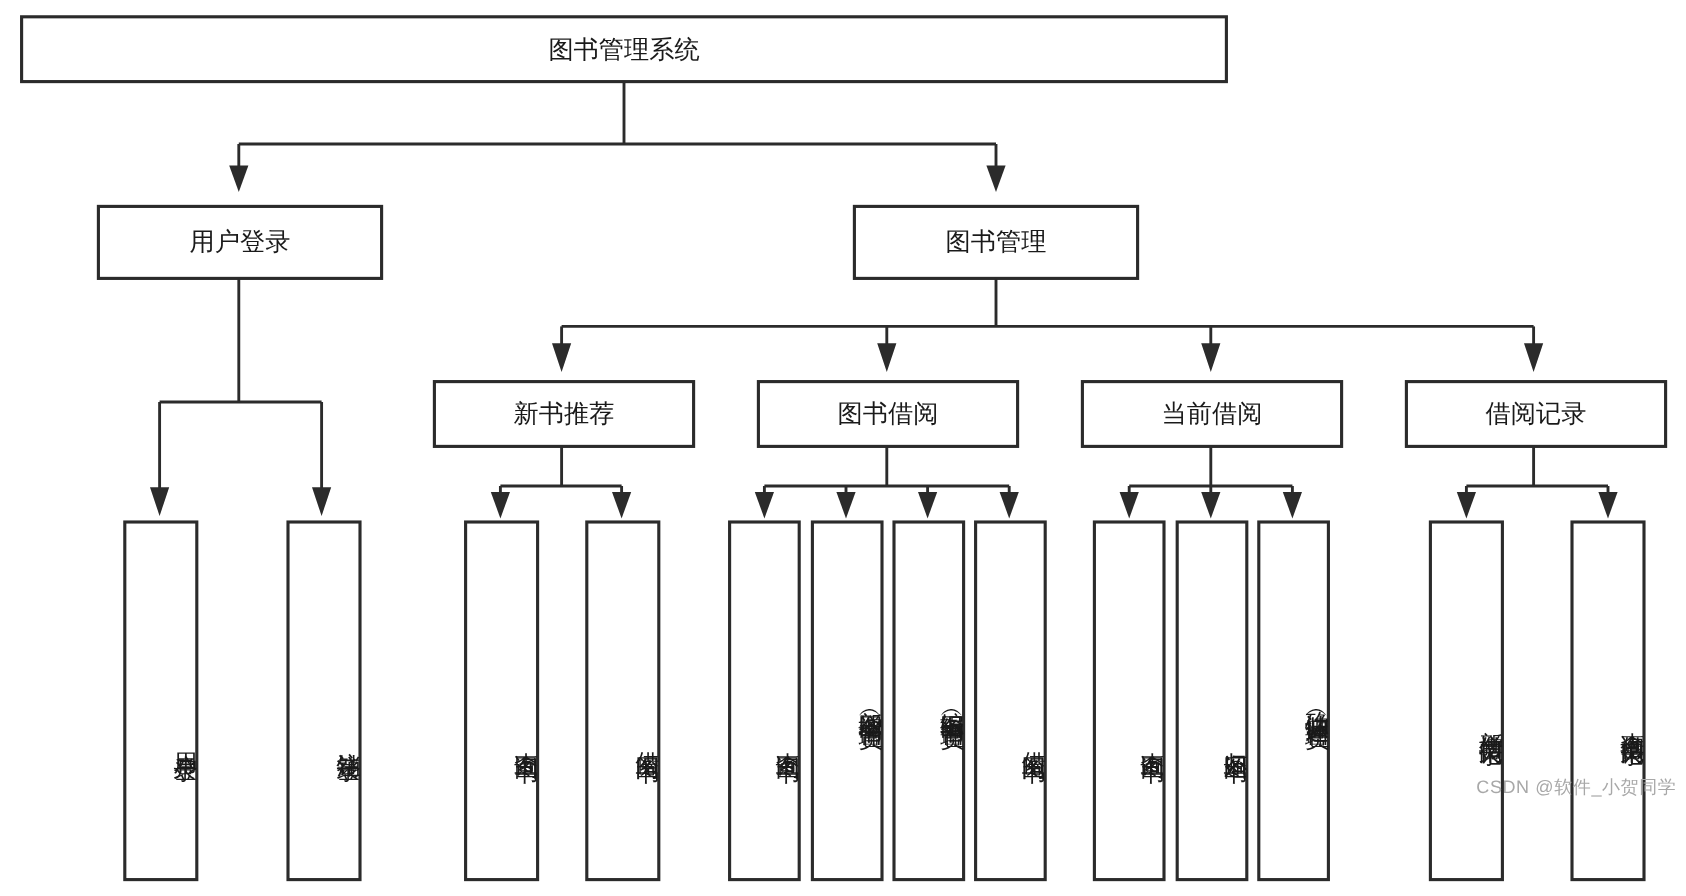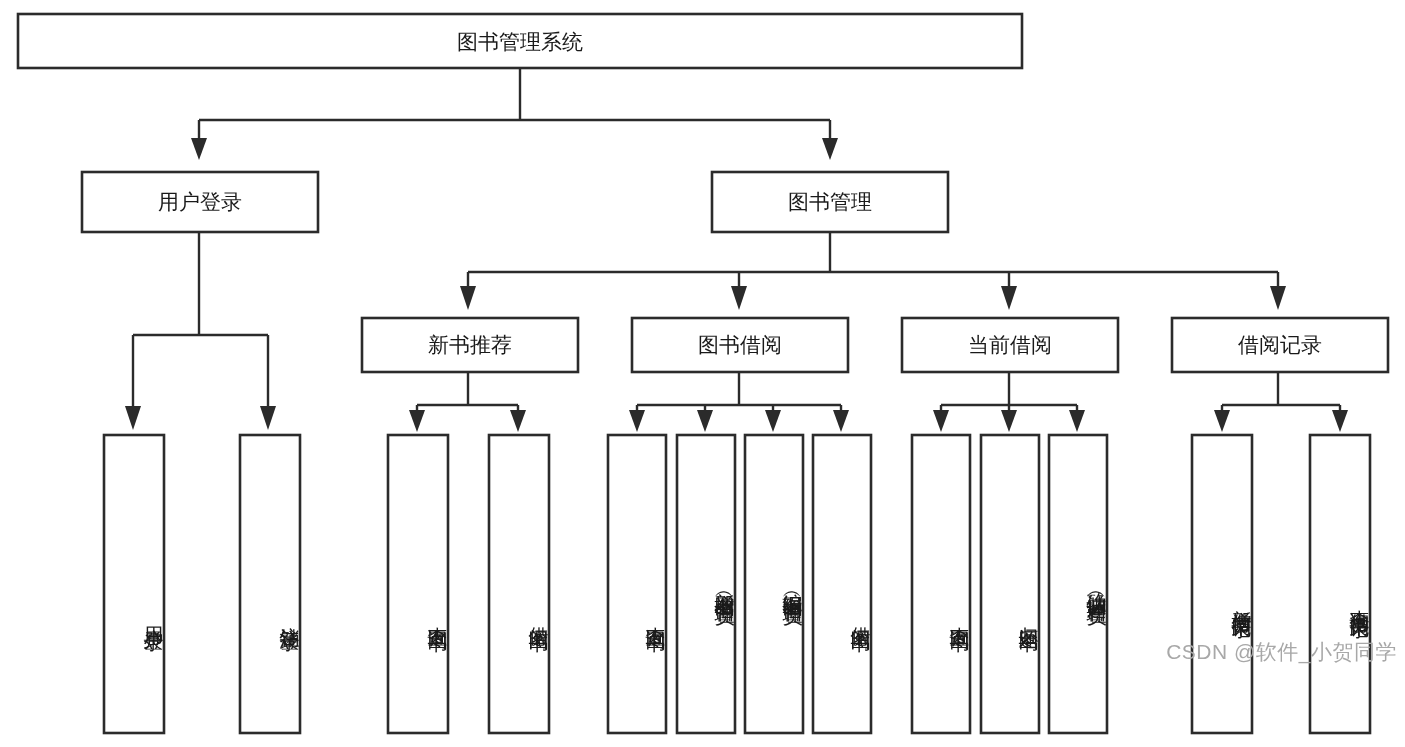--- a/index.html
+++ b/index.html
@@ -62,21 +62,21 @@
     align-items: flex-start;
     justify-content: center;
     white-space: nowrap;
     pointer-events: none;
   }
   .watermark {
     position: absolute;
     right: 8px;
     bottom: 4px;
     font-family: "Liberation Sans", "DejaVu Sans", sans-serif;
-    font-size: 21px;
+    font-size: 15px;
     color: #a8a8a8;
     white-space: nowrap;
     letter-spacing: 0.5px;
   }
 </style>
 </head>
 <body>
 
 <div id="diagram-root">
 

